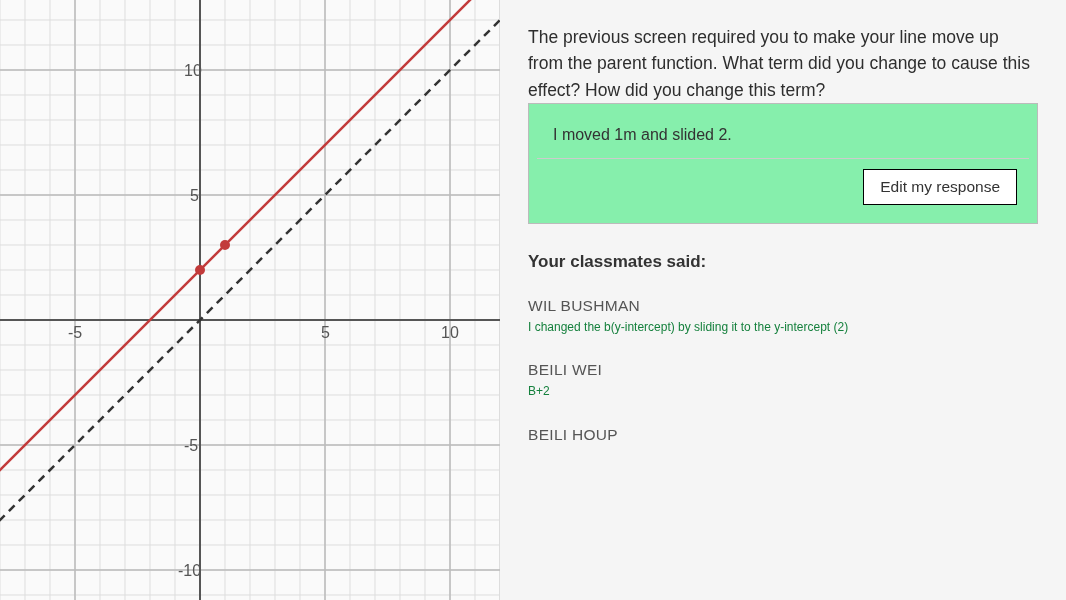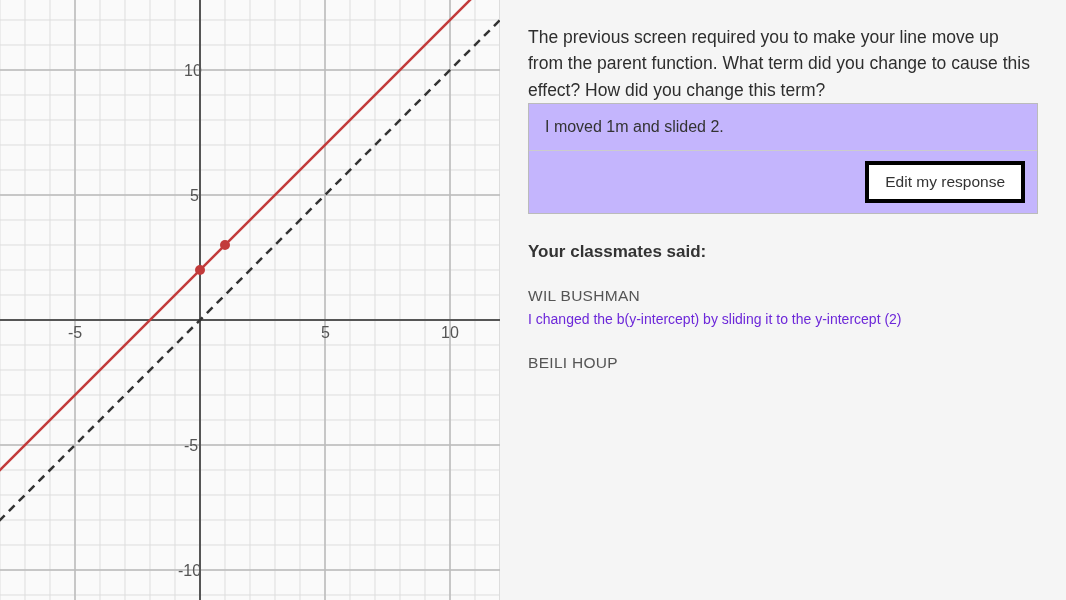--- a/index.html
+++ b/index.html
@@ -28,58 +28,58 @@
   padding: 24px 28px;
   background: #f5f5f5;
 }
 .question {
   font-size: 17.5px;
   line-height: 1.5;
   color: #2e2e2e;
 }
 .response-box {
   border: 1px solid #bbb;
-  background: #c4b5fd;
-  padding: 0;
+  background: #86efac;
+  padding: 8px;
   margin-bottom: 28px;
 }
 .response-text {
   padding: 14px 16px;
   font-size: 16px;
   border-bottom: 1px solid #ccc;
 }
 .response-actions {
   display: flex;
   justify-content: flex-end;
   padding: 10px 12px;
 }
 .edit-btn {
-  border: 4px solid #000000;
+  border: 1px solid #000000;
   background: #fff;
   padding: 8px 16px;
   font-size: 15.5px;
   cursor: pointer;
   color: #333;
   text-align: center;
 }
 .classmates-heading {
   font-weight: 600;
   font-size: 17px;
   margin-bottom: 4px;
 }
 .classmate-name {
   font-size: 15.5px;
   color: #555;
   letter-spacing: 0.3px;
   margin-top: 25px;
   margin-bottom: 4px;
 }
 .classmate-response {
-  font-size: 14px;
-  color: #6d28d9;
+  font-size: 12px;
+  color: #15803d;
   line-height: 1.45;
 }
 .axis-label {
   font-family: inherit;
   font-size: 16px;
   fill: #555;
 }
 </style>
 </head>
 <body>
@@ -175,15 +175,19 @@
     </div>
   </div>
 
   <div class="classmates-heading">Your classmates said:</div>
 
   <div>
     <div class="classmate-name">WIL BUSHMAN</div>
     <div class="classmate-response">I changed the b(y-intercept) by sliding it to the y-intercept (2)</div>
   </div>
   <div>
+    <div class="classmate-name">BEILI WEI</div>
+    <div class="classmate-response">B+2</div>
+  </div>
+  <div>
     <div class="classmate-name">BEILI HOUP</div>
   </div>
 </div>
 
 </body></html>

